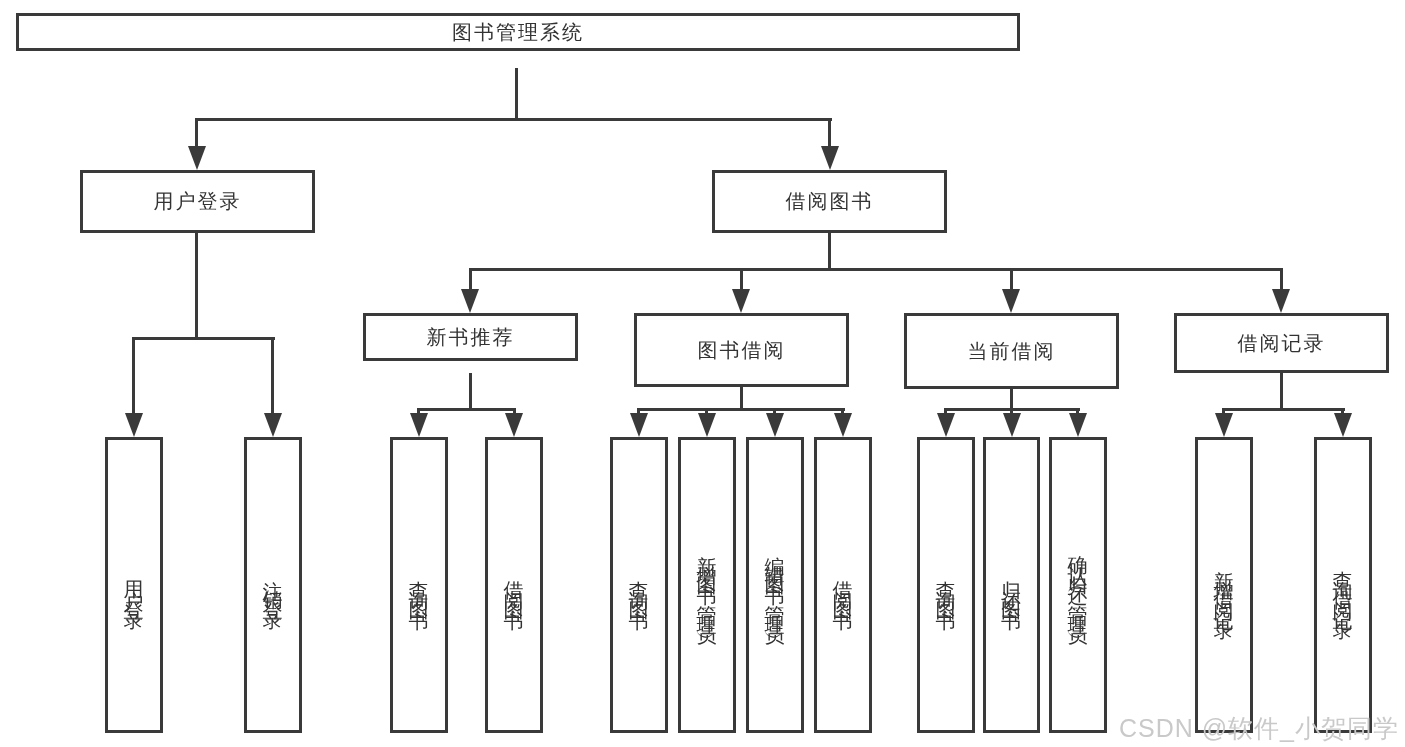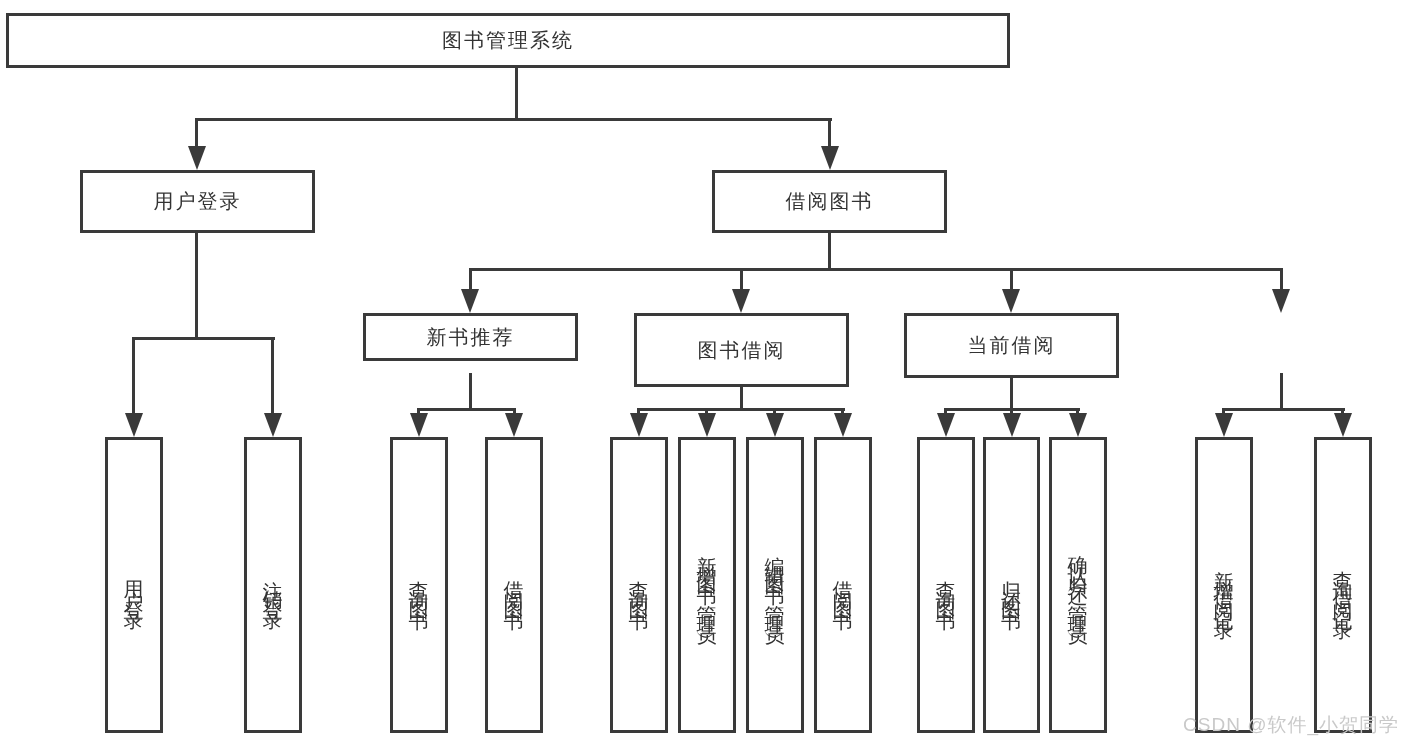--- a/index.html
+++ b/index.html
@@ -43,33 +43,33 @@
   .vseg{width:3px;}
   .arr{
     position:absolute;width:0;height:0;z-index:1;
     border-left:9px solid transparent;
     border-right:9px solid transparent;
     border-top:24px solid var(--line);
   }
   .watermark{
     position:absolute;
     right:6px;top:712px;
-    font-size:19px;
+    font-size:25px;
     letter-spacing:1px;
     color:var(--wm);
     z-index:3;
     white-space:nowrap;
   }
 </style>
 </head>
 <body>
 
 <div class="canvas">
 
-  <div class="node" style="left:6px;top:13px;width:1004px;height:55px">
+  <div class="node" style="left:16px;top:13px;width:1004px;height:38px">
     <span class="lbl">图书管理系统</span>
   </div>
 
   <div class="vseg" style="left:515px;top:68px;height:52px"></div>
   <div class="hseg" style="left:195px;top:118px;width:637px"></div>
   <div class="vseg" style="left:195px;top:118px;height:34px"></div>
   <div class="arr" style="left:188px;top:146px"></div>
   <div class="vseg" style="left:828px;top:118px;height:34px"></div>
   <div class="arr" style="left:821px;top:146px"></div>
 
@@ -97,22 +97,25 @@
   <div class="arr" style="left:1002px;top:289px"></div>
   <div class="vseg" style="left:1280px;top:268px;height:25px"></div>
   <div class="arr" style="left:1272px;top:289px"></div>
 
   <div class="node" style="left:363px;top:313px;width:215px;height:48px">
     <span class="lbl">新书推荐</span>
   </div>
   <div class="node" style="left:634px;top:313px;width:215px;height:74px">
     <span class="lbl">图书借阅</span>
   </div>
-  <div class="node" style="left:904px;top:313px;width:215px;height:65px">
+  <div class="node" style="left:904px;top:313px;width:215px;height:76px">
     <span class="lbl">当前借阅</span>
+  </div>
+  <div class="node" style="left:1174px;top:313px;width:215px;height:60px">
+    <span class="lbl">借阅记录</span>
   </div>
 
   <div class="vseg" style="left:469px;top:373px;height:37px"></div>
   <div class="hseg" style="left:417px;top:408px;width:99px"></div>
   <div class="vseg" style="left:417px;top:408px;height:12px"></div>
   <div class="arr" style="left:410px;top:413px"></div>
   <div class="vseg" style="left:513px;top:408px;height:12px"></div>
   <div class="arr" style="left:505px;top:413px"></div>
 
   <div class="vseg" style="left:740px;top:373px;height:37px"></div>

